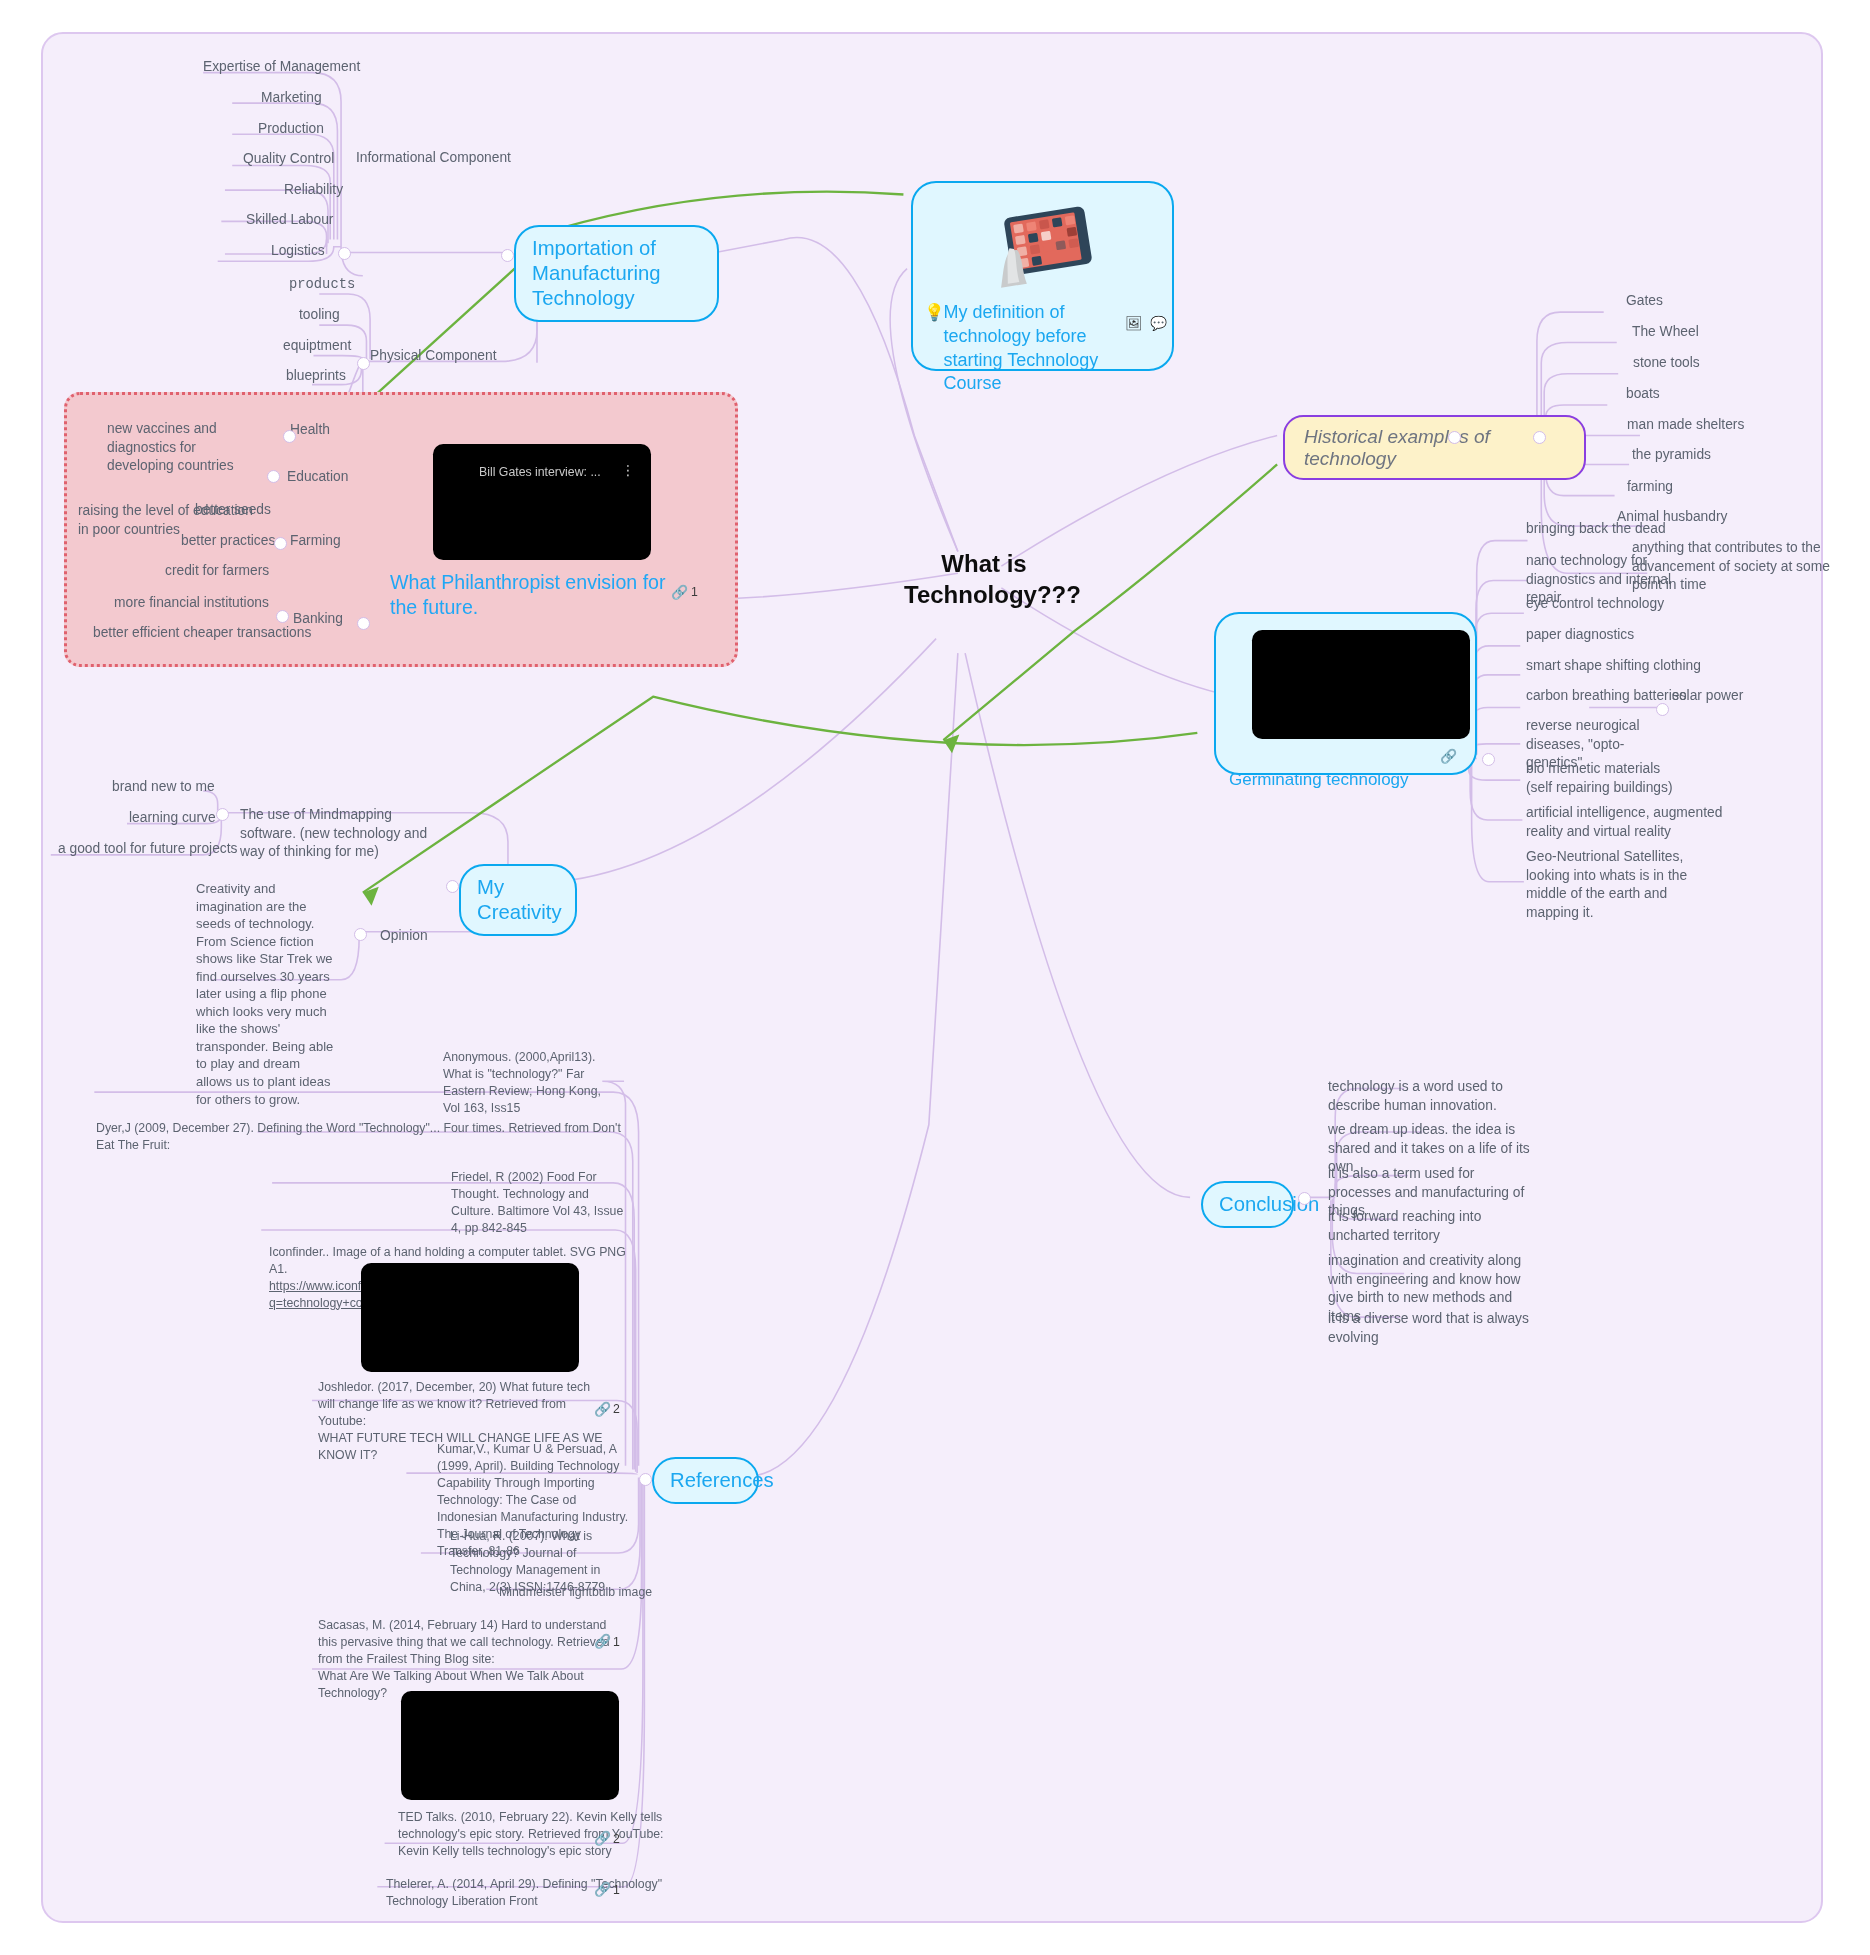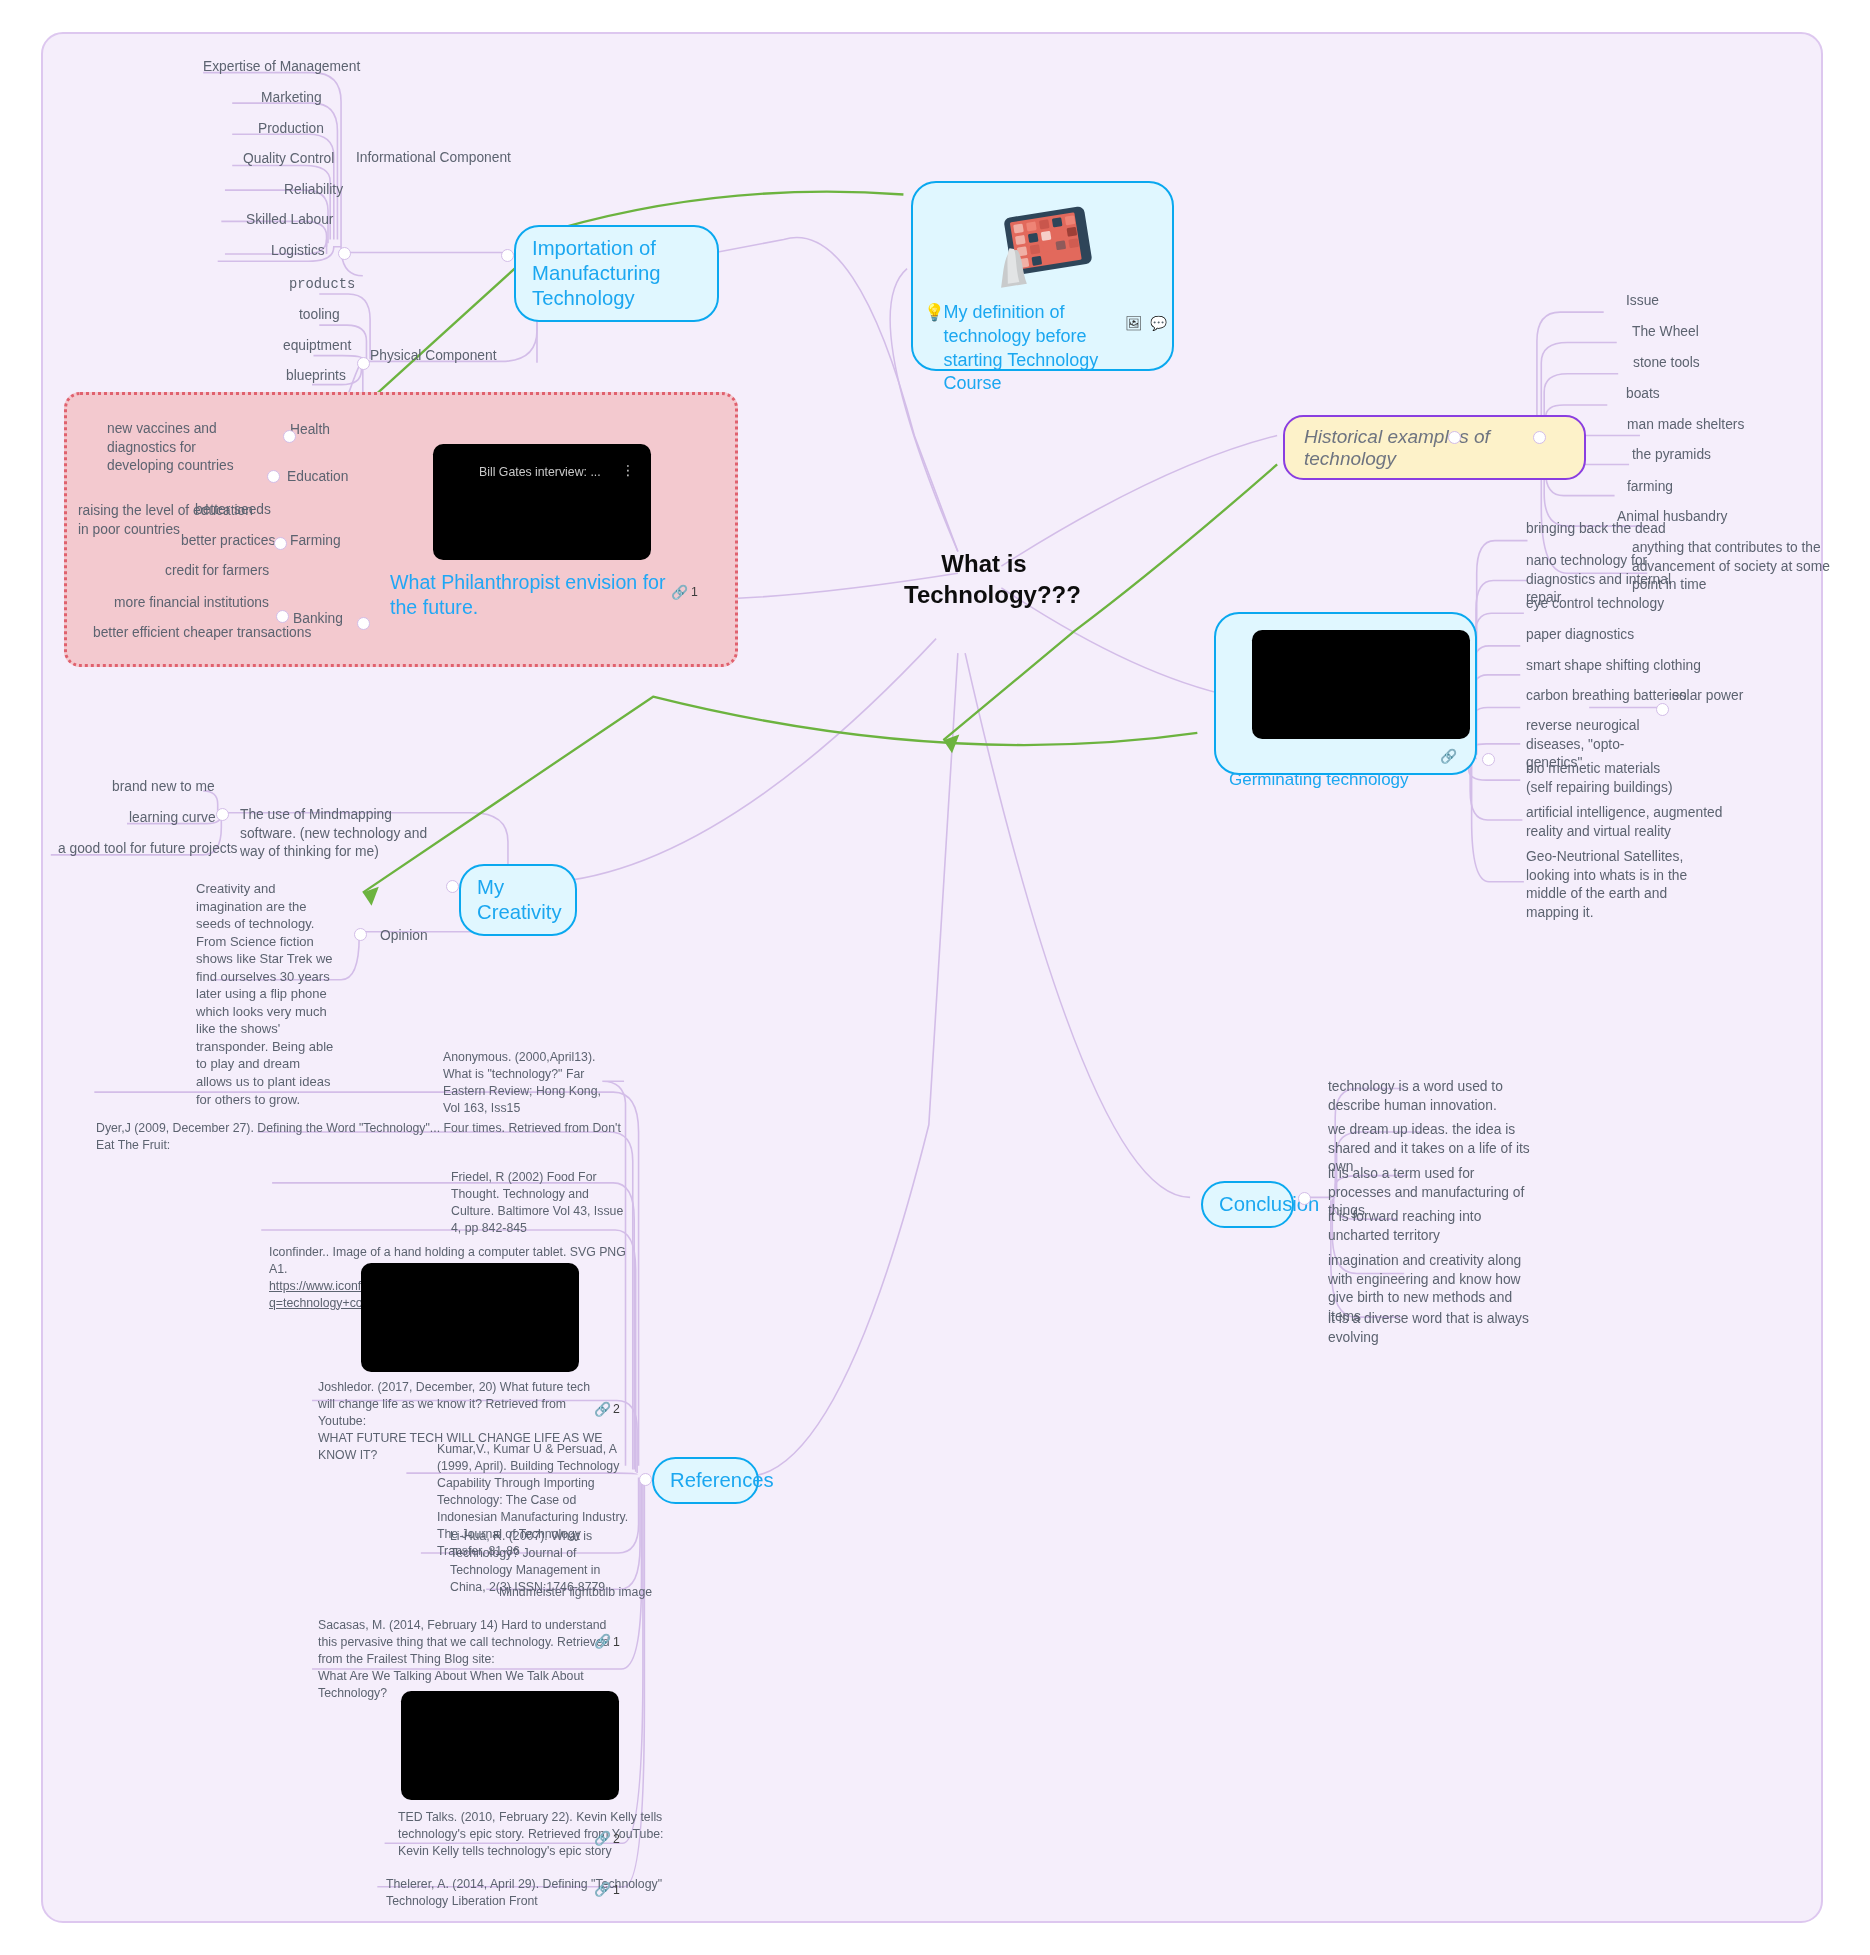--- a/index.html
+++ b/index.html
@@ -226,21 +226,21 @@
   <div class="kebab" style="left:621px;top:468px;">⋮</div>
   <div class="bluetext" style="left:390px;top:570px;width:276px;">What Philanthropist envision for the future.</div>
   <span style="position:absolute;left:671px;top:584px;font-size:13.8px;color:#3b3b3b;">🔗</span>
   <span class="linkc" style="left:691px;top:585px;">1</span>
 
   <div class="central" style="left:904px;top:548px;width:160px;">What is
 Technology???</div>
 
   <div class="histbox" style="left:1283px;top:415px;width:303px;">Historical examples of technology</div>
   <div class="dot" style="left:1448px;top:431px;"></div>
-  <div class="lbl" style="left:1626px;top:292px;">Issue</div>
+  <div class="lbl" style="left:1626px;top:292px;">Gates</div>
   <div class="lbl" style="left:1632px;top:323px;">The Wheel</div>
   <div class="lbl" style="left:1633px;top:354px;">stone tools</div>
   <div class="lbl" style="left:1626px;top:385px;">boats</div>
   <div class="lbl" style="left:1627px;top:416px;">man made shelters</div>
   <div class="lbl" style="left:1632px;top:446px;">the pyramids</div>
   <div class="lbl" style="left:1627px;top:478px;">farming</div>
   <div class="lbl" style="left:1617px;top:508px;">Animal husbandry</div>
   <div class="lbl" style="left:1632px;top:539px;width:218px;">anything that contributes to the advancement of society at some point in time</div>
   <div class="dot" style="left:1533px;top:431px;"></div>
 

